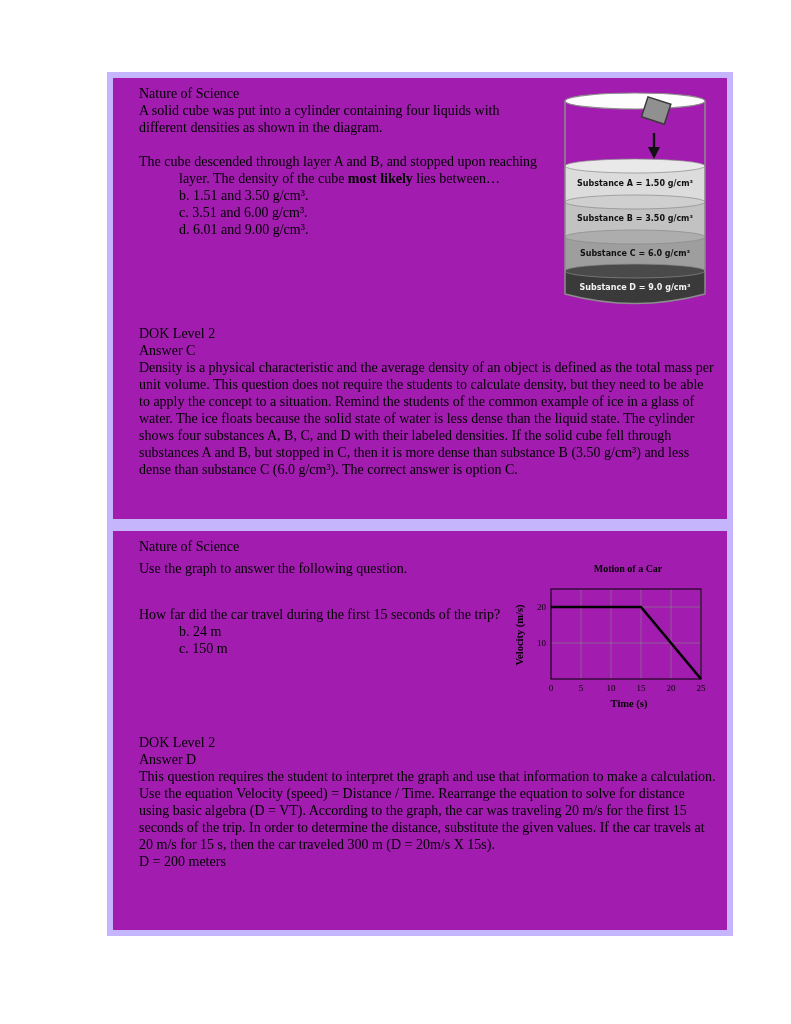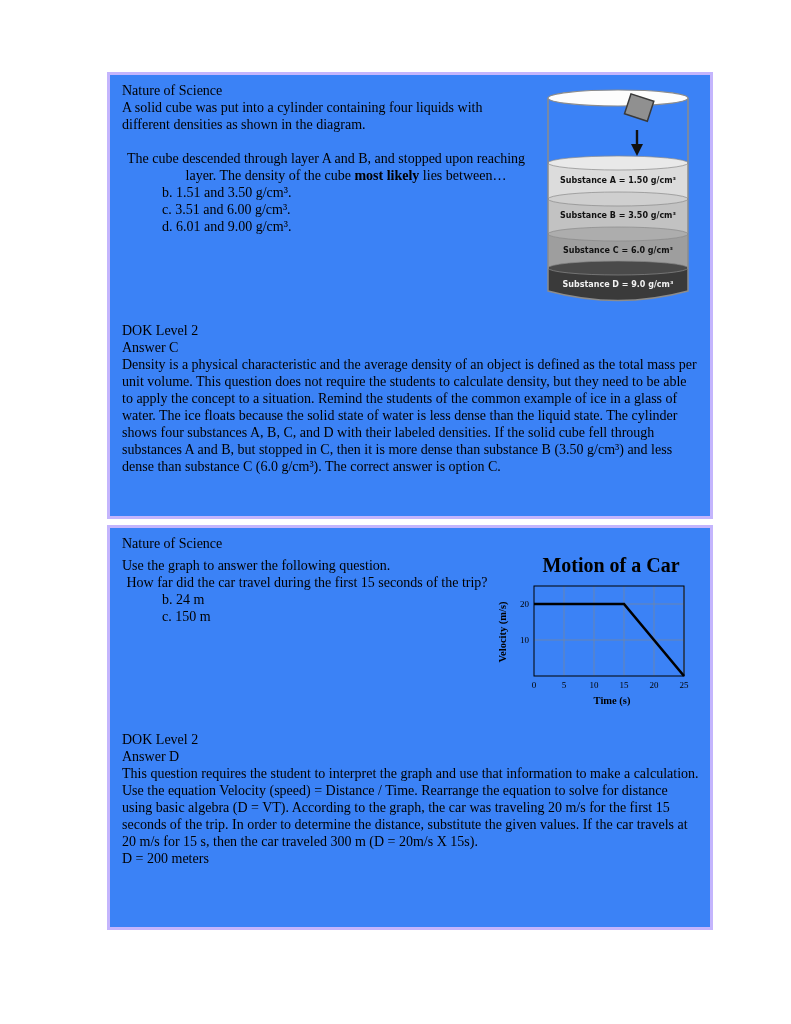--- a/index.html
+++ b/index.html
@@ -1,33 +1,33 @@
 <!DOCTYPE html>
 <html><head>
 <meta charset="utf-8">
 <style>
   html,body{margin:0;padding:0;}
   body{width:791px;height:1024px;background:#ffffff;font-family:"Liberation Serif",serif;color:#000;}
   .page{position:relative;width:791px;height:1024px;background:#fff;overflow:hidden;}
-  .qbox{position:absolute;left:107px;width:578px;background:#3b82f6;border:3px solid #c4b5fd;
-        padding:7px 10px 8px 12px;font-size:14px;line-height:17px;}
+  .qbox{position:absolute;left:107px;width:578px;background:#a21caf;border:6px solid #c4b5fd;
+        padding:7px 10px 8px 26px;font-size:14px;line-height:17px;}
   .qbox.q1{top:72px;min-height:426px;}
   .qbox.q2{top:525px;min-height:384px;}
   p{margin:0;}
   .gap-top{margin-top:17px;}
-  .gap-top-lg{}
+  .gap-top-lg{margin-top:29px;}
   .gap-top-sm{margin-top:5px;}
-  .hanging{padding-left:40px;text-indent:-40px;text-align:center;}
+  .hanging{padding-left:40px;text-indent:-40px;}
   .choices{padding-left:40px;}
   .bold-line{font-weight:normal;}
   .q-row{display:flex;align-items:flex-start;}
   .q-text{flex:1 1 auto;min-width:0;}
   .diagram{flex:0 0 164px;margin:4px 0 0 6px;}
   .graphfig{flex:0 0 204px;margin:0 0 0 4px;}
-  .graph-title{font-weight:bold;font-size:20px;text-align:center;margin:0 0 2px 26px;}
+  .graph-title{font-weight:bold;font-size:10px;text-align:center;margin:0 0 2px 26px;}
   figure{margin:0;padding:0;}
   svg text{font-family:"Liberation Serif",serif;}
   .cyl-label{font-family:"DejaVu Sans",sans-serif;font-size:8px;font-weight:bold;}
   .cyl-label.dark{fill:#111;}
   .cyl-label.light{fill:#f2f2f2;}
   .cyl-outline{fill:none;stroke:#8c8c8c;stroke-width:1.5;}
   .surface{stroke:#8a8a8a;stroke-width:0.7;}
   .tick{font-size:9px;fill:#000;}
   .axis-label{font-size:10.5px;font-weight:bold;fill:#000;}
   .grid{stroke:#888;stroke-width:0.6;}

